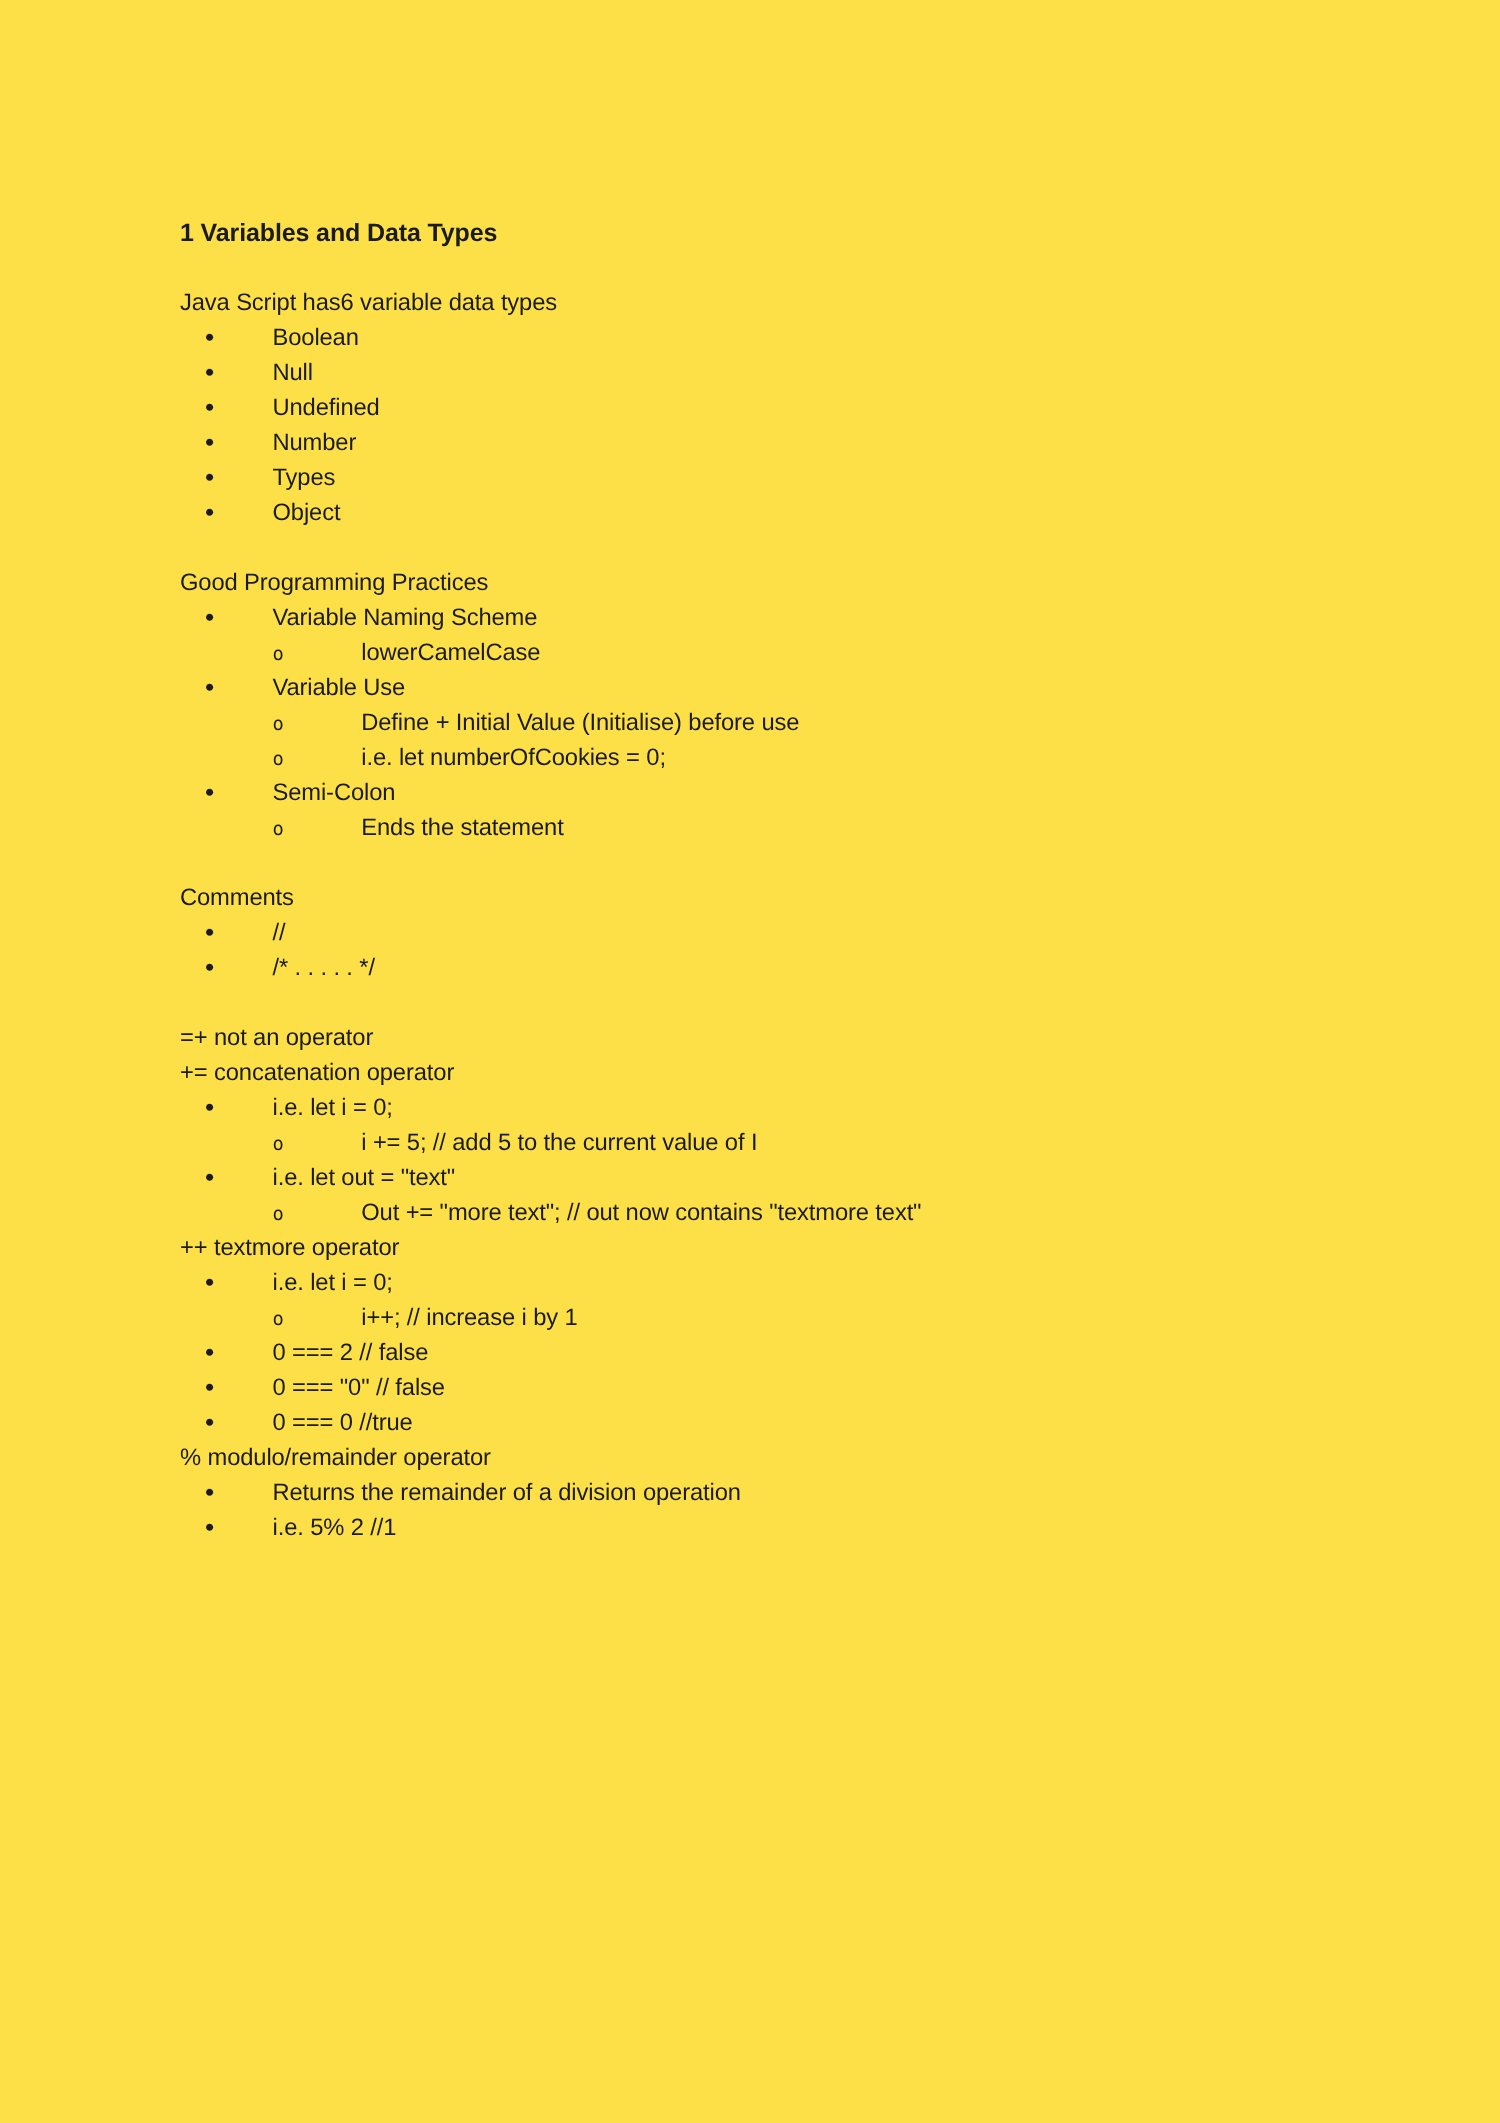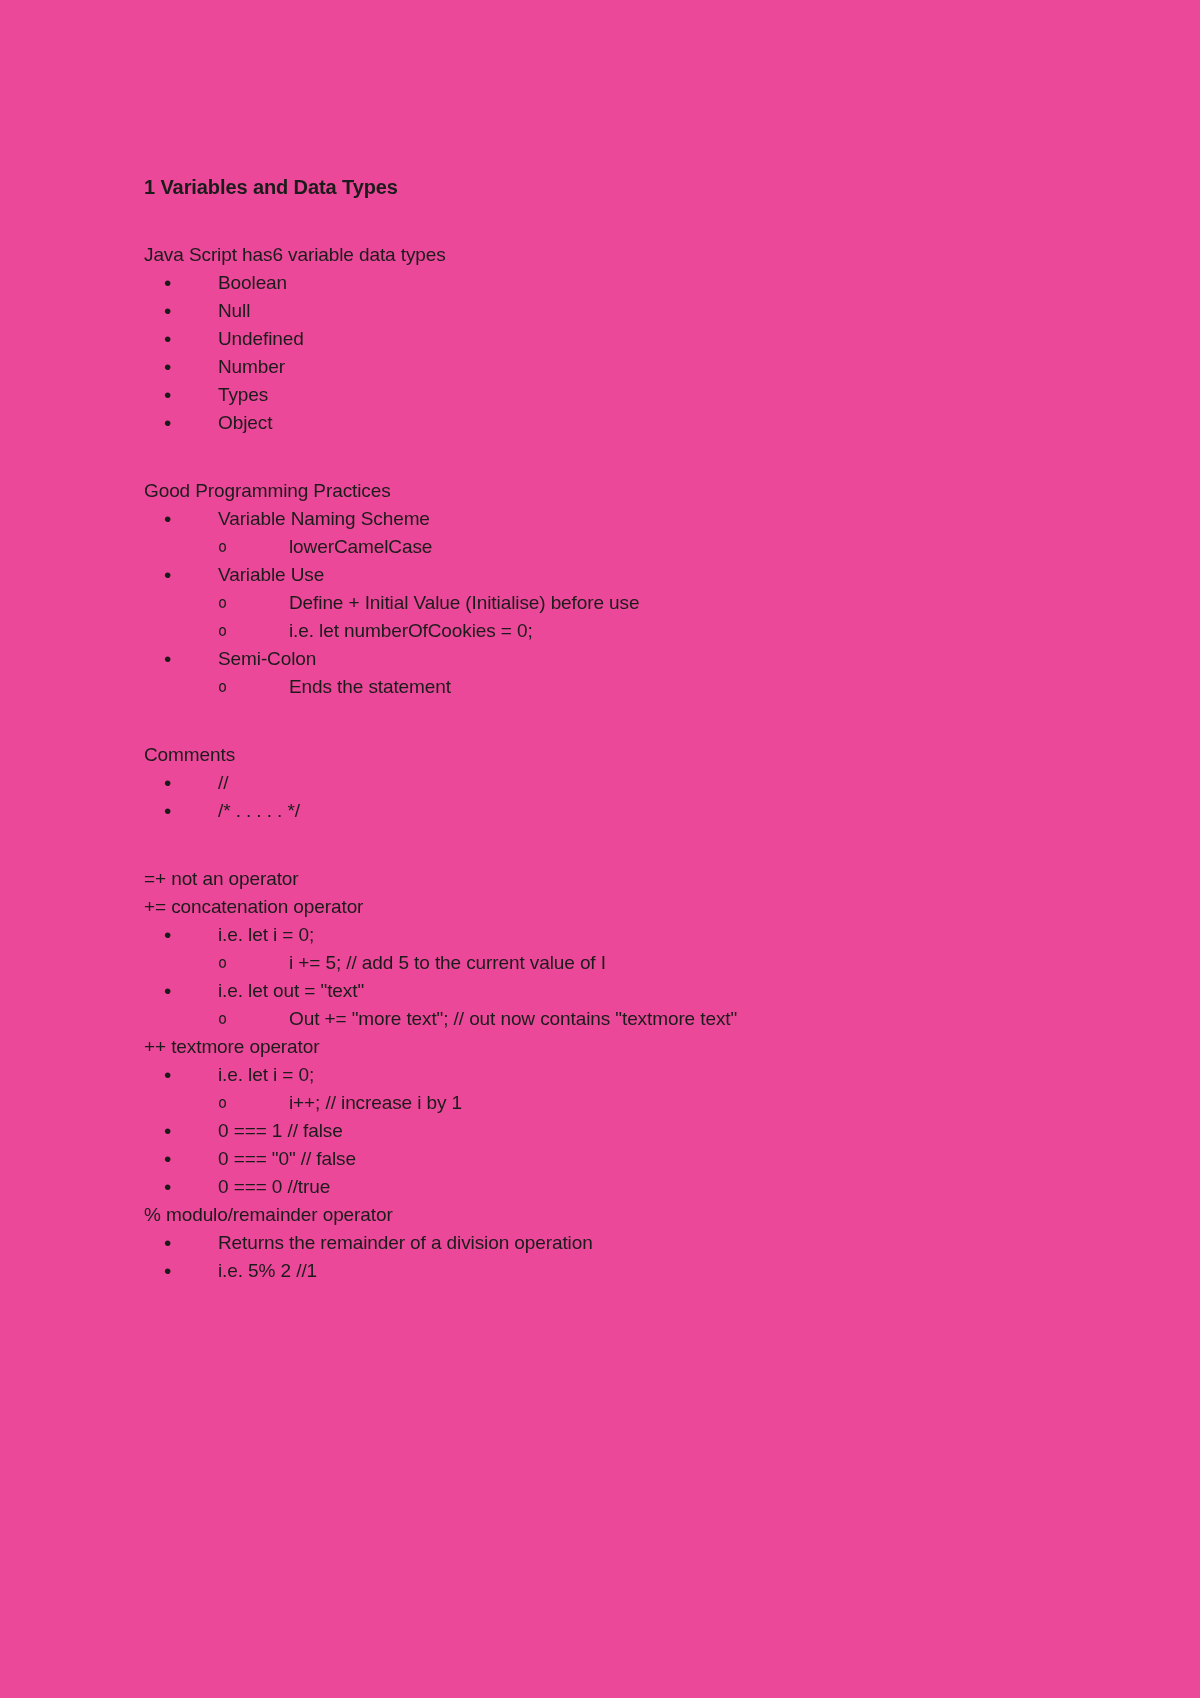--- a/index.html
+++ b/index.html
@@ -4,36 +4,36 @@
 <style>
   html, body { margin: 0; padding: 0; }
   body {
     width: 1200px; height: 1698px;
     background: #ffffff;
     font-family: "Liberation Sans", sans-serif;
   }
   .page {
     position: relative;
     width: 1200px; height: 1698px;
-    background: #ec4899;
+    background: #fde047;
     color: #1b1b1b;
     overflow: hidden;
   }
   #doc {
     position: absolute;
     top: 173px; left: 0; right: 0;
   }
   .ln {
     position: relative;
     font-size: 19px;
     line-height: 28px;
     white-space: pre;
     letter-spacing: -0.1px;
   }
-  .ln.gap { margin-top: 40px; }
+  .ln.gap { margin-top: 28px; }
   .heading {
     font-weight: bold;
     font-size: 20px;
     padding-left: 144px;
   }
   .para { padding-left: 144px; }
   .bullet { padding-left: 218px; }
   .bullet > .mk {
     position: absolute;
     left: 164px; top: 0;
@@ -75,20 +75,20 @@
       <div class="ln bullet"><span class="mk">•</span><span class="tx">/* . . . . . */</span></div>
       <div class="ln para gap"><span class="tx">=+ not an operator</span></div>
       <div class="ln para"><span class="tx">+= concatenation operator</span></div>
       <div class="ln bullet"><span class="mk">•</span><span class="tx">i.e. let i = 0;</span></div>
       <div class="ln sub"><span class="mk">o</span><span class="tx">i += 5; // add 5 to the current value of I</span></div>
       <div class="ln bullet"><span class="mk">•</span><span class="tx">i.e. let out = "text"</span></div>
       <div class="ln sub"><span class="mk">o</span><span class="tx">Out += "more text"; // out now contains "textmore text"</span></div>
       <div class="ln para"><span class="tx">++ textmore operator</span></div>
       <div class="ln bullet"><span class="mk">•</span><span class="tx">i.e. let i = 0;</span></div>
       <div class="ln sub"><span class="mk">o</span><span class="tx">i++; // increase i by 1</span></div>
-      <div class="ln bullet"><span class="mk">•</span><span class="tx">0 === 1 // false</span></div>
+      <div class="ln bullet"><span class="mk">•</span><span class="tx">0 === 2 // false</span></div>
       <div class="ln bullet"><span class="mk">•</span><span class="tx">0 === "0" // false</span></div>
       <div class="ln bullet"><span class="mk">•</span><span class="tx">0 === 0 //true</span></div>
       <div class="ln para"><span class="tx">% modulo/remainder operator</span></div>
       <div class="ln bullet"><span class="mk">•</span><span class="tx">Returns the remainder of a division operation</span></div>
       <div class="ln bullet"><span class="mk">•</span><span class="tx">i.e. 5% 2 //1</span></div>
     </div>
 </div>
 
 </body></html>

